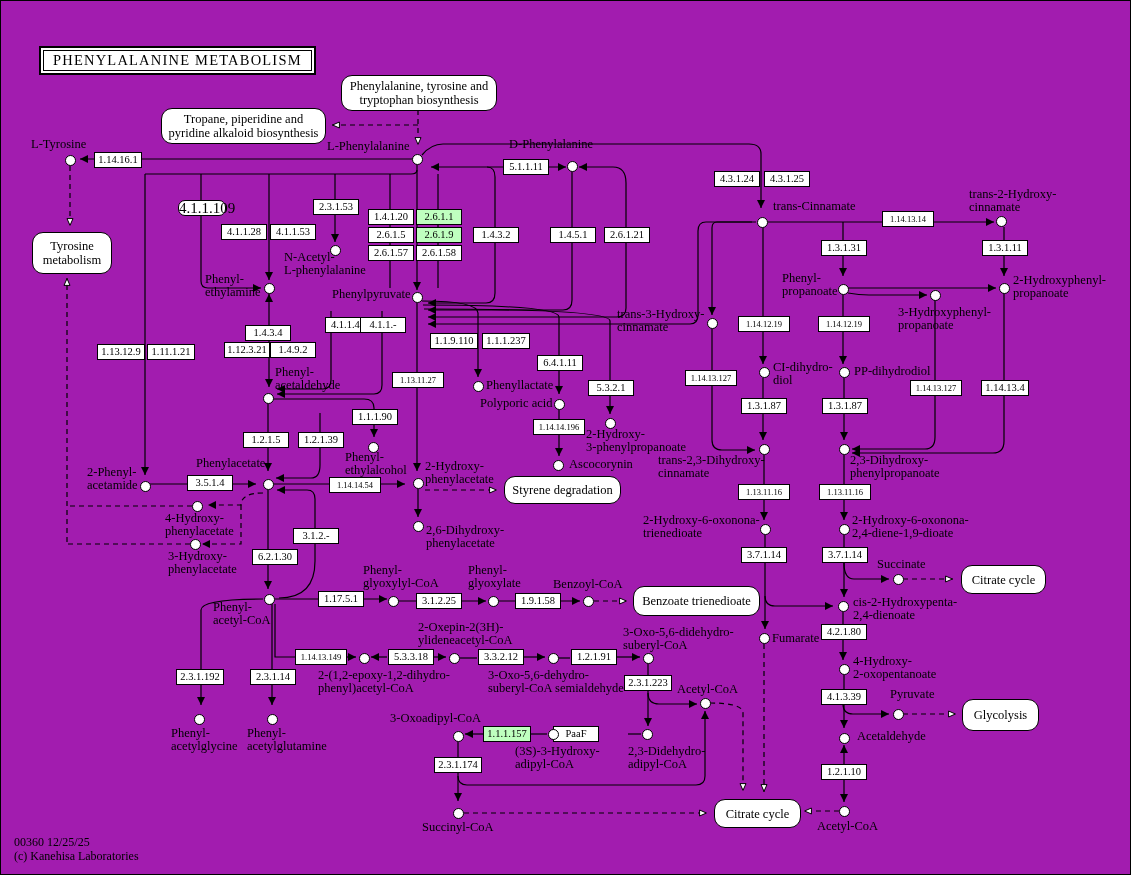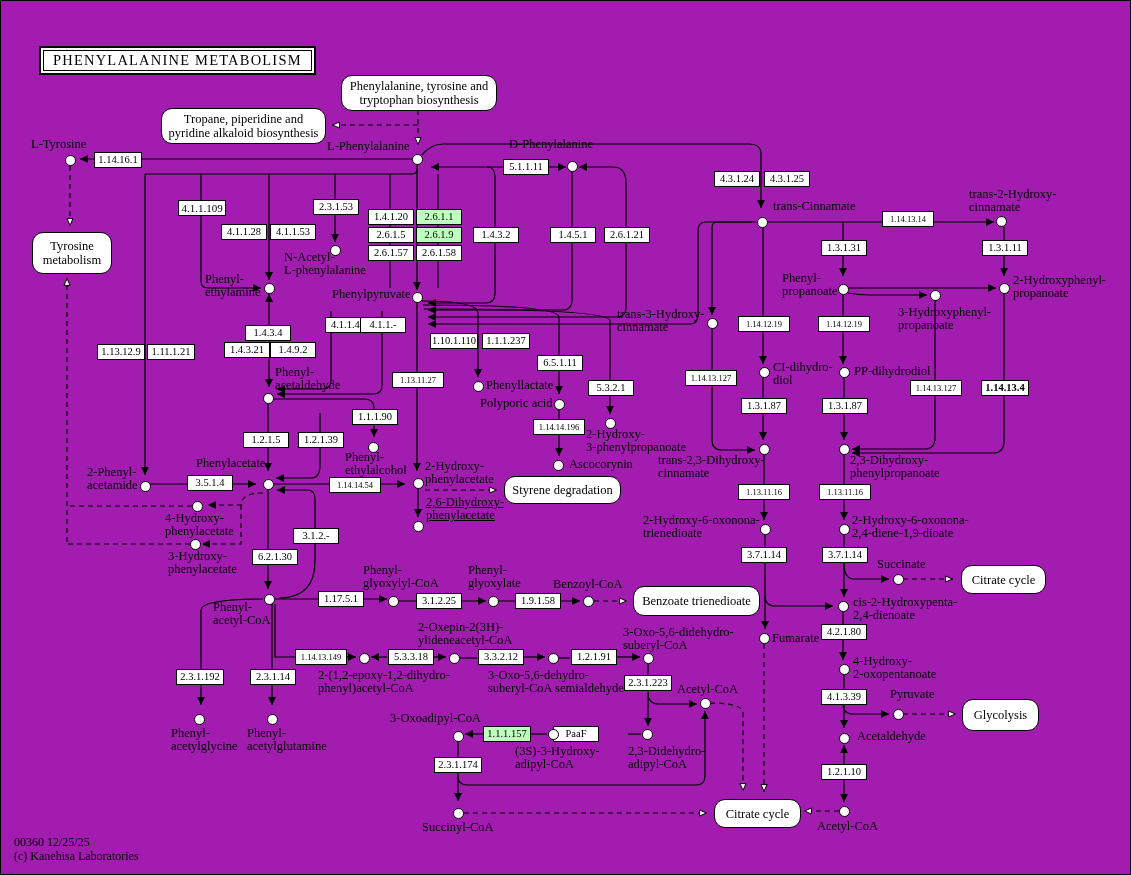--- a/index.html
+++ b/index.html
@@ -134,21 +134,21 @@
 
   <div class="title-box">
     <span class="title-inner">PHENYLALANINE  METABOLISM</span>
   </div>
 
   <div class="footer">
     <div>00360 12/25/25</div>
     <div>(c) Kanehisa Laboratories</div>
   </div>
 <div class="ez" style="left: 93px; top: 151px; width: 46px; font-size: 10.5px;">1.14.16.1</div>
-    <div class="ez" style="left: 177px; top: 199px; width: 46px; font-size: 11px;">4.1.1.109</div>
+    <div class="ez" style="left: 177px; top: 199px; width: 46px; font-size: 15px; border-radius: 7px;">4.1.1.109</div>
     <div class="ez" style="left: 312px; top: 198px; width: 44px; font-size: 10.5px;">2.3.1.53</div>
     <div class="ez" style="left: 367px; top: 208px; width: 44px; font-size: 10.5px;">1.4.1.20</div>
     <div class="ez" style="left: 415px; top: 208px; width: 44px; font-size: 10.5px; background: rgb(191, 255, 191);">2.6.1.1</div>
     <div class="ez" style="left: 220px; top: 223px; width: 44px; font-size: 10.5px;">4.1.1.28</div>
     <div class="ez" style="left: 269px; top: 223px; width: 44px; font-size: 10.5px;">4.1.1.53</div>
     <div class="ez" style="left: 367px; top: 226px; width: 44px; font-size: 10.5px;">2.6.1.5</div>
     <div class="ez" style="left: 415px; top: 226px; width: 44px; font-size: 10.5px; background: rgb(191, 255, 191);">2.6.1.9</div>
     <div class="ez" style="left: 367px; top: 244px; width: 44px; font-size: 10.5px;">2.6.1.57</div>
     <div class="ez" style="left: 415px; top: 244px; width: 44px; font-size: 10.5px;">2.6.1.58</div>
     <div class="ez" style="left: 502px; top: 158px; width: 44px; font-size: 10.5px;">5.1.1.11</div>
@@ -158,34 +158,34 @@
     <div class="ez" style="left: 713px; top: 170px; width: 44px; font-size: 10.5px;">4.3.1.24</div>
     <div class="ez" style="left: 763px; top: 170px; width: 44px; font-size: 10.5px;">4.3.1.25</div>
     <div class="ez" style="left: 881px; top: 210px; width: 50px; font-size: 8.5px;">1.14.13.14</div>
     <div class="ez" style="left: 820px; top: 239px; width: 44px; font-size: 10.5px;">1.3.1.31</div>
     <div class="ez" style="left: 981px; top: 239px; width: 44px; font-size: 10.5px;">1.3.1.11</div>
     <div class="ez" style="left: 96px; top: 343px; width: 46px; font-size: 10.5px;">1.13.12.9</div>
     <div class="ez" style="left: 146px; top: 343px; width: 46px; font-size: 10.5px;">1.11.1.21</div>
     <div class="ez" style="left: 244px; top: 324px; width: 44px; font-size: 10.5px;">1.4.3.4</div>
     <div class="ez" style="left: 324px; top: 316px; width: 44px; font-size: 10.5px;">4.1.1.43</div>
     <div class="ez" style="left: 359px; top: 316px; width: 44px; font-size: 10.5px;">4.1.1.-</div>
-    <div class="ez" style="left: 223px; top: 341px; width: 44px; font-size: 10.5px;">1.4.3.21</div>
+    <div class="ez" style="left: 223px; top: 341px; width: 44px; font-size: 10.5px;">1.12.3.21</div>
     <div class="ez" style="left: 269px; top: 341px; width: 44px; font-size: 10.5px;">1.4.9.2</div>
     <div class="ez" style="left: 391px; top: 371px; width: 50px; font-size: 8.5px;">1.13.11.27</div>
-    <div class="ez" style="left: 429px; top: 332px; width: 46px; font-size: 10.5px;">1.10.1.110</div>
+    <div class="ez" style="left: 429px; top: 332px; width: 46px; font-size: 10.5px;">1.1.9.110</div>
     <div class="ez" style="left: 481px; top: 332px; width: 46px; font-size: 10.5px;">1.1.1.237</div>
-    <div class="ez" style="left: 536px; top: 354px; width: 44px; font-size: 10.5px;">6.5.1.11</div>
+    <div class="ez" style="left: 536px; top: 354px; width: 44px; font-size: 10.5px;">6.4.1.11</div>
     <div class="ez" style="left: 587px; top: 379px; width: 44px; font-size: 10.5px;">5.3.2.1</div>
     <div class="ez" style="left: 532px; top: 418px; width: 50px; font-size: 8.5px;">1.14.14.196</div>
     <div class="ez" style="left: 351px; top: 408px; width: 44px; font-size: 10.5px;">1.1.1.90</div>
     <div class="ez" style="left: 737px; top: 315px; width: 50px; font-size: 8.5px;">1.14.12.19</div>
     <div class="ez" style="left: 817px; top: 315px; width: 50px; font-size: 8.5px;">1.14.12.19</div>
     <div class="ez" style="left: 684px; top: 369px; width: 50px; font-size: 8.5px;">1.14.13.127</div>
     <div class="ez" style="left: 909px; top: 379px; width: 50px; font-size: 8.5px;">1.14.13.127</div>
-    <div class="ez" style="left: 980px; top: 379px; width: 46px; font-size: 10.5px; font-weight: bold;">1.14.13.4</div>
+    <div class="ez" style="left: 980px; top: 379px; width: 46px; font-size: 10.5px;">1.14.13.4</div>
     <div class="ez" style="left: 740px; top: 397px; width: 44px; font-size: 10.5px;">1.3.1.87</div>
     <div class="ez" style="left: 821px; top: 397px; width: 44px; font-size: 10.5px;">1.3.1.87</div>
     <div class="ez" style="left: 242px; top: 431px; width: 44px; font-size: 10.5px;">1.2.1.5</div>
     <div class="ez" style="left: 297px; top: 431px; width: 44px; font-size: 10.5px;">1.2.1.39</div>
     <div class="ez" style="left: 186px; top: 474px; width: 44px; font-size: 10.5px;">3.5.1.4</div>
     <div class="ez" style="left: 328px; top: 476px; width: 50px; font-size: 8.5px;">1.14.14.54</div>
     <div class="ez" style="left: 292px; top: 527px; width: 44px; font-size: 10.5px;">3.1.2.-</div>
     <div class="ez" style="left: 251px; top: 548px; width: 44px; font-size: 10.5px;">6.2.1.30</div>
     <div class="ez" style="left: 737px; top: 483px; width: 50px; font-size: 8.5px;">1.13.11.16</div>
     <div class="ez" style="left: 818px; top: 483px; width: 50px; font-size: 8.5px;">1.13.11.16</div>
@@ -288,21 +288,21 @@
     <div class="lb" style="left: 585px; top: 427px;">2-Hydroxy-
 3-phenylpropanoate</div>
     <div class="lb" style="left: 568px; top: 457px;">Ascocorynin</div>
     <div class="lb" style="left: 344px; top: 450px;">Phenyl-
 ethylalcohol</div>
     <div class="lb" style="left: 195px; top: 456px;">Phenylacetate</div>
     <div class="lb" style="left: 86px; top: 465px;">2-Phenyl-
 acetamide</div>
     <div class="lb" style="left: 424px; top: 459px;">2-Hydroxy-
 phenylacetate</div>
-    <div class="lb" style="left: 425px; top: 495px; text-decoration: underline;">2,6-Dihydroxy-
+    <div class="lb" style="left: 425px; top: 523px;">2,6-Dihydroxy-
 phenylacetate</div>
     <div class="lb" style="left: 164px; top: 511px;">4-Hydroxy-
 phenylacetate</div>
     <div class="lb" style="left: 167px; top: 549px;">3-Hydroxy-
 phenylacetate</div>
     <div class="lb" style="left: 657px; top: 453px;">trans-2,3-Dihydroxy-
 cinnamate</div>
     <div class="lb" style="left: 849px; top: 453px;">2,3-Dihydroxy-
 phenylpropanoate</div>
     <div class="lb" style="left: 642px; top: 513px;">2-Hydroxy-6-oxonona-

